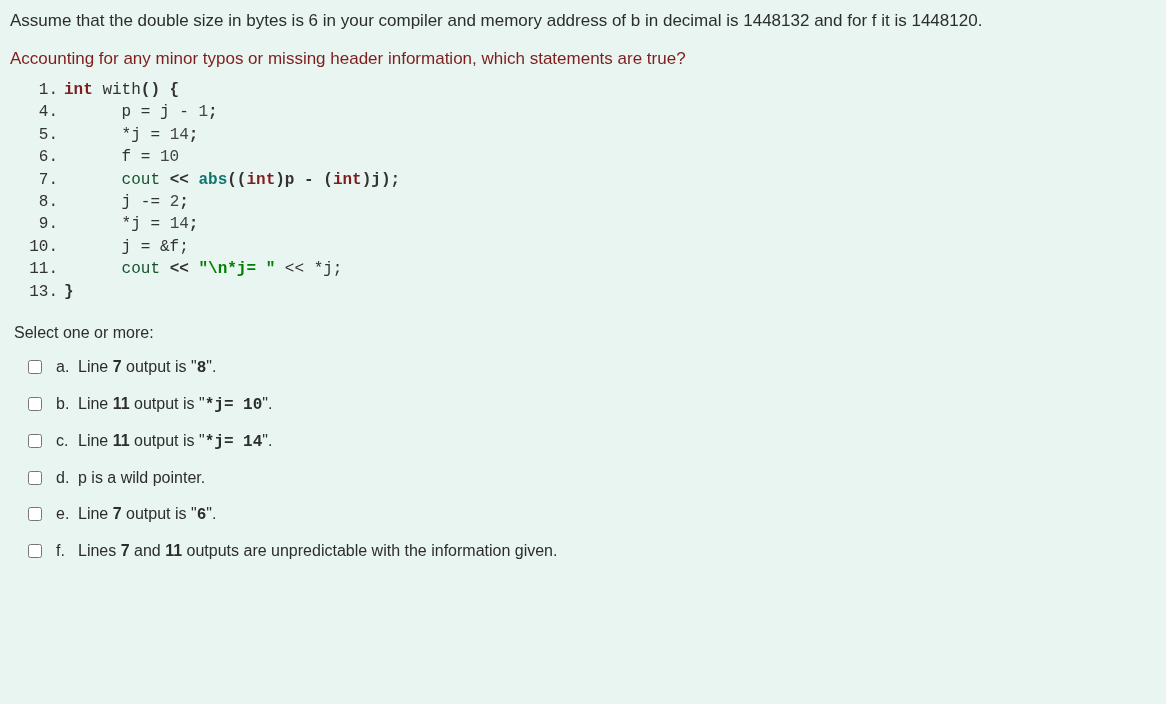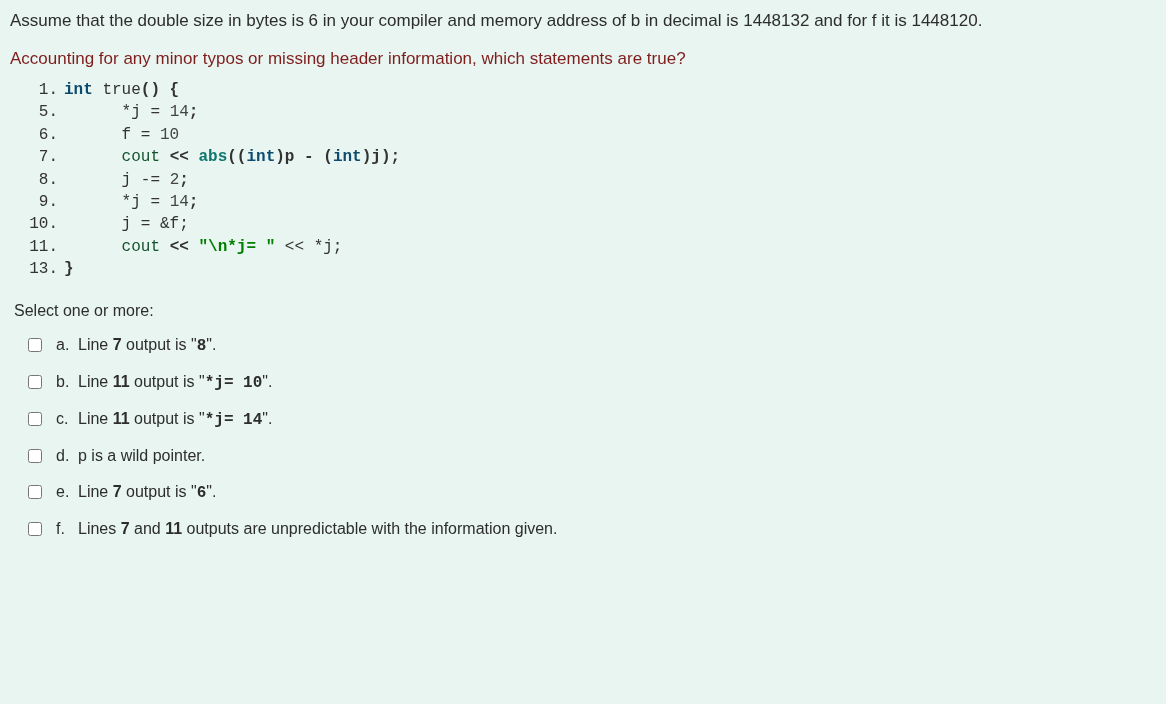--- a/index.html
+++ b/index.html
@@ -37,21 +37,21 @@
     .code-line {
       white-space: pre;
     }
     .ln {
       display: inline-block;
       width: 36px;
       text-align: right;
       margin-right: 6px;
       color: #333;
     }
-    .kw-blue { color: #0c4a6e; font-weight: bold; }
+    .kw-blue { color: #7f1d1d; font-weight: bold; }
     .kw-green { color: #14532d; font-weight: normal; margin-top: 24px; }
     .kw-brown { color: #0f766e; font-weight: bold; }
     .str { color: #008000; font-weight: bold; }
     .num { color: #444; }
     .punct { color: #333; font-weight: bold; }
     .ident { color: #333; }
     .select-prompt {
       font-size: 16px;
       color: #2d2d2d;
       margin-left: 4px;
@@ -88,21 +88,22 @@
       font-family: "Courier New", Courier, monospace;
     }
   </style>
 </head>
 <body>
 
 <div class="question-text">Assume that the double size in bytes is 6 in your compiler and memory address of b in decimal is 1448132 and for f it is 1448120.</div>
 <div class="question-text2">Accounting for any minor typos or missing header information, which statements are true?</div>
 
 <div class="code-block" id="code-block">
-    <div class="code-line"><span class="ln">1.</span><span><span class="kw-blue">int </span><span class="ident">true</span><span class="punct">() {</span></span></div>
+    <div class="code-line"><span class="ln">1.</span><span><span class="kw-blue">int </span><span class="ident">with</span><span class="punct">() {</span></span></div>
+    <div class="code-line"><span class="ln">4.</span><span>      <span class="ident">p = j - </span><span class="num">1</span><span class="punct">;</span></span></div>
     <div class="code-line"><span class="ln">5.</span><span>      <span class="ident">*j = </span><span class="num">14</span><span class="punct">;</span></span></div>
     <div class="code-line"><span class="ln">6.</span><span>      <span class="ident">f = </span><span class="num">10</span></span></div>
     <div class="code-line"><span class="ln">7.</span><span>      <span class="kw-green">cout </span><span class="punct">&lt;&lt; </span><span class="kw-brown">abs</span><span class="punct">((</span><span class="kw-blue">int</span><span class="punct">)p - (</span><span class="kw-blue">int</span><span class="punct">)j);</span></span></div>
     <div class="code-line"><span class="ln">8.</span><span>      <span class="ident">j -= </span><span class="num">2</span><span class="punct">;</span></span></div>
     <div class="code-line"><span class="ln">9.</span><span>      <span class="ident">*j = </span><span class="num">14</span><span class="punct">;</span></span></div>
     <div class="code-line"><span class="ln">10.</span><span>      <span class="ident">j = &amp;f;</span></span></div>
     <div class="code-line"><span class="ln">11.</span><span>      <span class="kw-green">cout </span><span class="punct">&lt;&lt; </span><span class="str">"\n*j= "</span><span class="ident"> &lt;&lt; *j;</span></span></div>
     <div class="code-line"><span class="ln">13.</span><span><span class="punct">}</span></span></div>
   </div>
 

